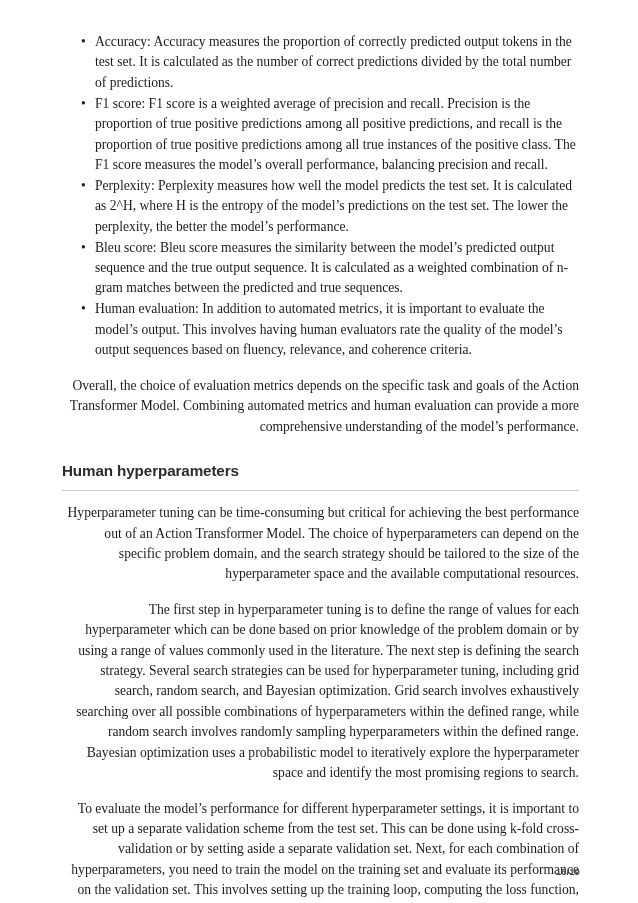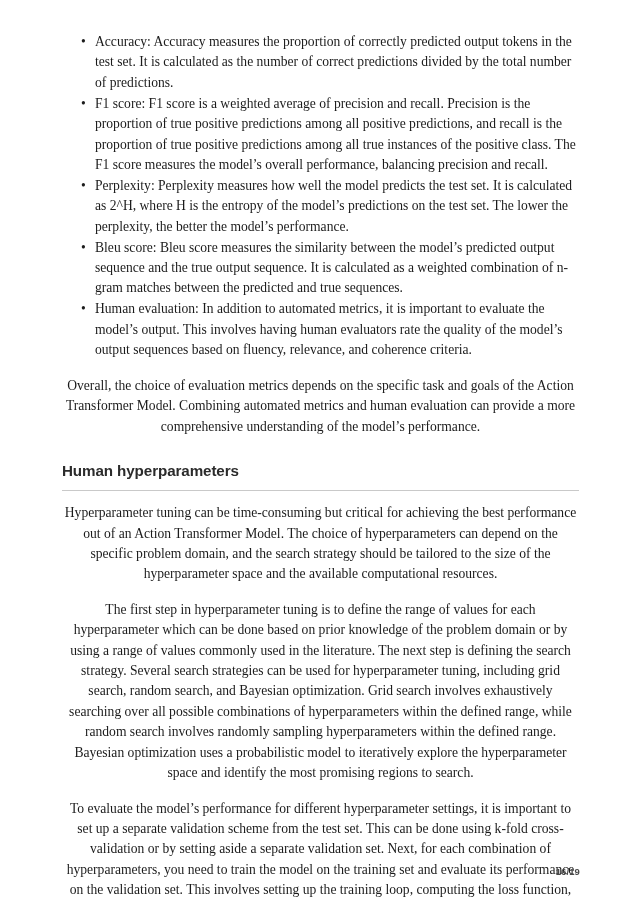--- a/index.html
+++ b/index.html
@@ -53,21 +53,21 @@
     line-height: 20.4px;
     color: #1b1b1b;
   }
 
   
   p.body-para {
     margin: 0;
     font-size: 13.6px;
     line-height: 20.4px;
     color: #1b1b1b;
-    text-align: center;
+    text-align: right;
   }
   .gap-after-list { height: 15px; }
   .gap-para { height: 15px; }
 
   
   .section-block {
     margin-top: 24px;
   }
   h2.section-heading {
     margin: 0 0 9px 0;

